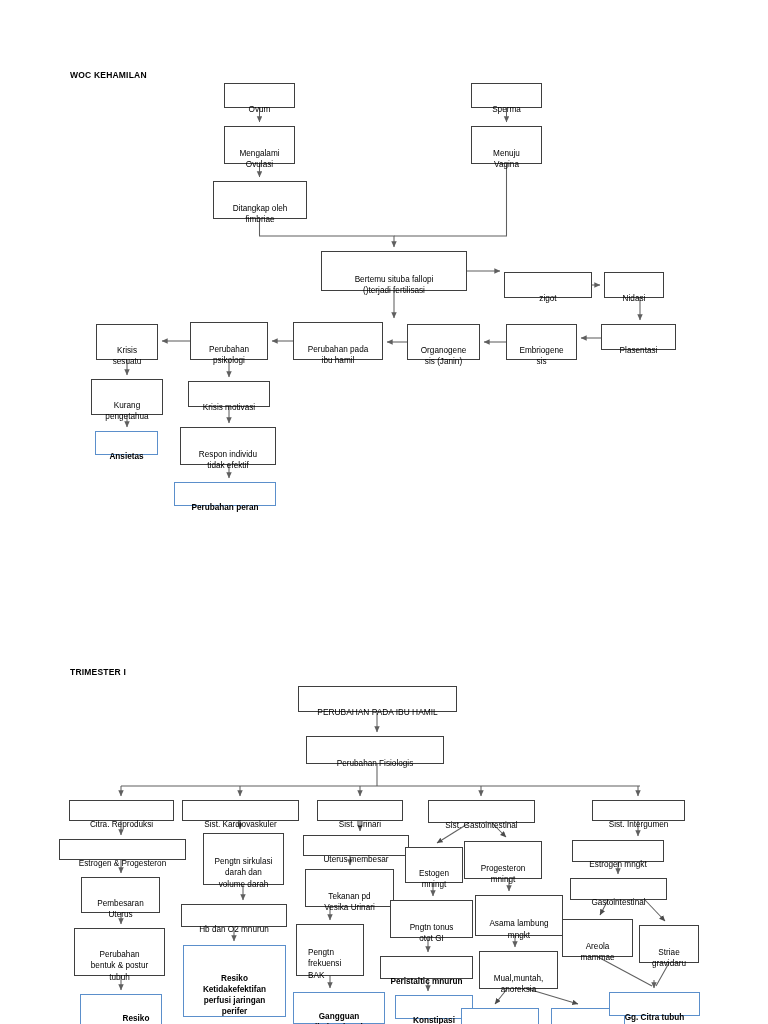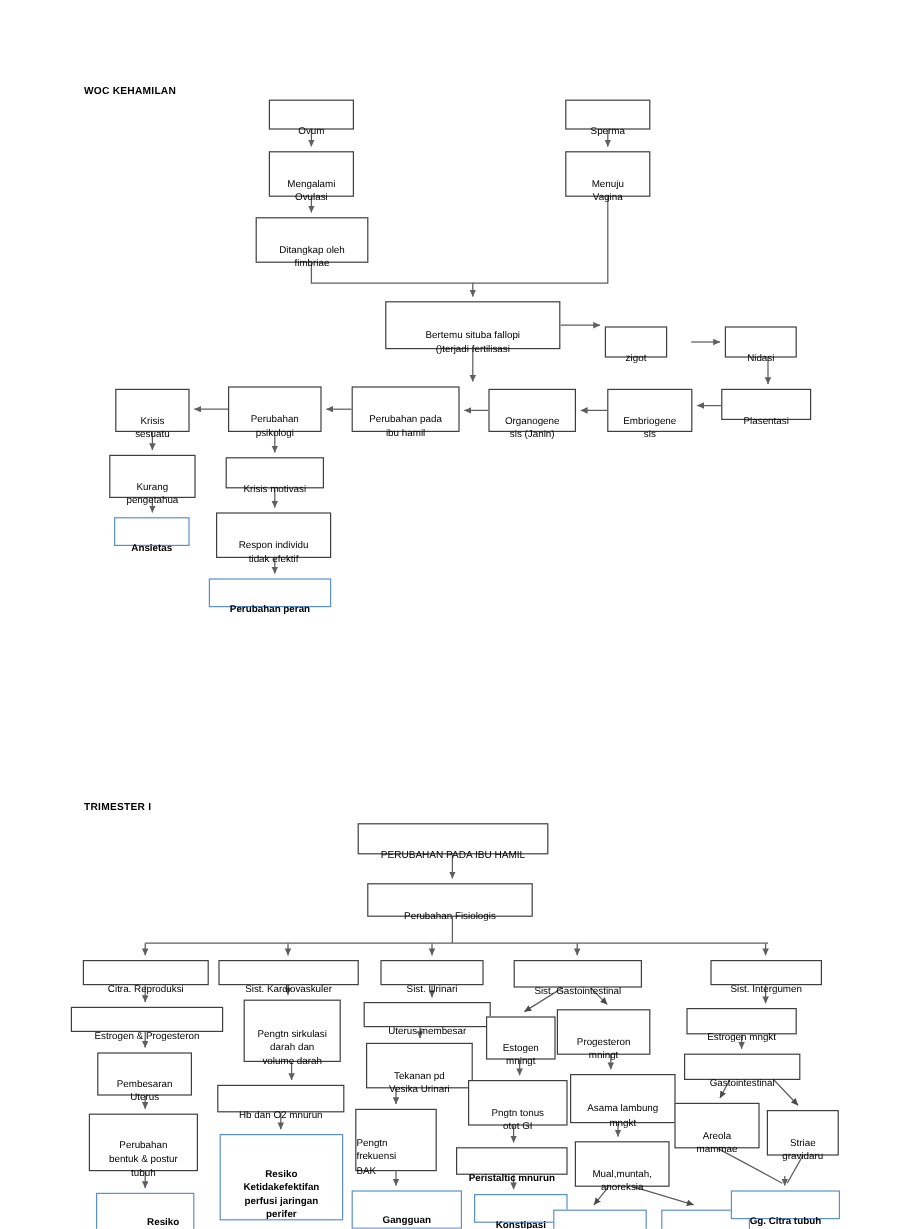--- a/index.html
+++ b/index.html
@@ -52,21 +52,21 @@
   .node.bold {
     font-weight: bold;
   }
   .node.head {
     font-weight: normal;
     font-size: 8.4px;
   }
   .node.leftal {
     justify-content: flex-start;
     text-align: left;
-    padding-left: 0;
+    padding-left: 11px;
   }
   .node span { display: block; width: 100%; margin-top: 28px; }
 </style>
 </head>
 <body>
 
 <div id="canvas">
 
   <svg id="edges" viewBox="0 0 768 1024" xmlns="http://www.w3.org/2000/svg">
     <defs>
@@ -166,21 +166,21 @@
       </div>
       <div class="node" style="left: 471px; top: 126px; width: 71px; height: 38px;">
         <span>Menuju<br>Vagina</span>
       </div>
       <div class="node" style="left: 213px; top: 181px; width: 94px; height: 38px;">
         <span>Ditangkap oleh<br>fimbriae</span>
       </div>
       <div class="node" style="left: 321px; top: 251px; width: 146px; height: 40px;">
         <span>Bertemu situba fallopi<br>()terjadi fertilisasi</span>
       </div>
-      <div class="node" style="left: 504px; top: 272px; width: 52px; height: 26px;">
+      <div class="node" style="left: 504px; top: 272px; width: 88px; height: 26px;">
         <span>zigot</span>
       </div>
       <div class="node" style="left: 604px; top: 272px; width: 60px; height: 26px;">
         <span>Nidasi</span>
       </div>
       <div class="node" style="left: 601px; top: 324px; width: 75px; height: 26px;">
         <span>Plasentasi</span>
       </div>
       <div class="node" style="left: 506px; top: 324px; width: 71px; height: 36px;">
         <span>Embriogene<br>sis</span>

